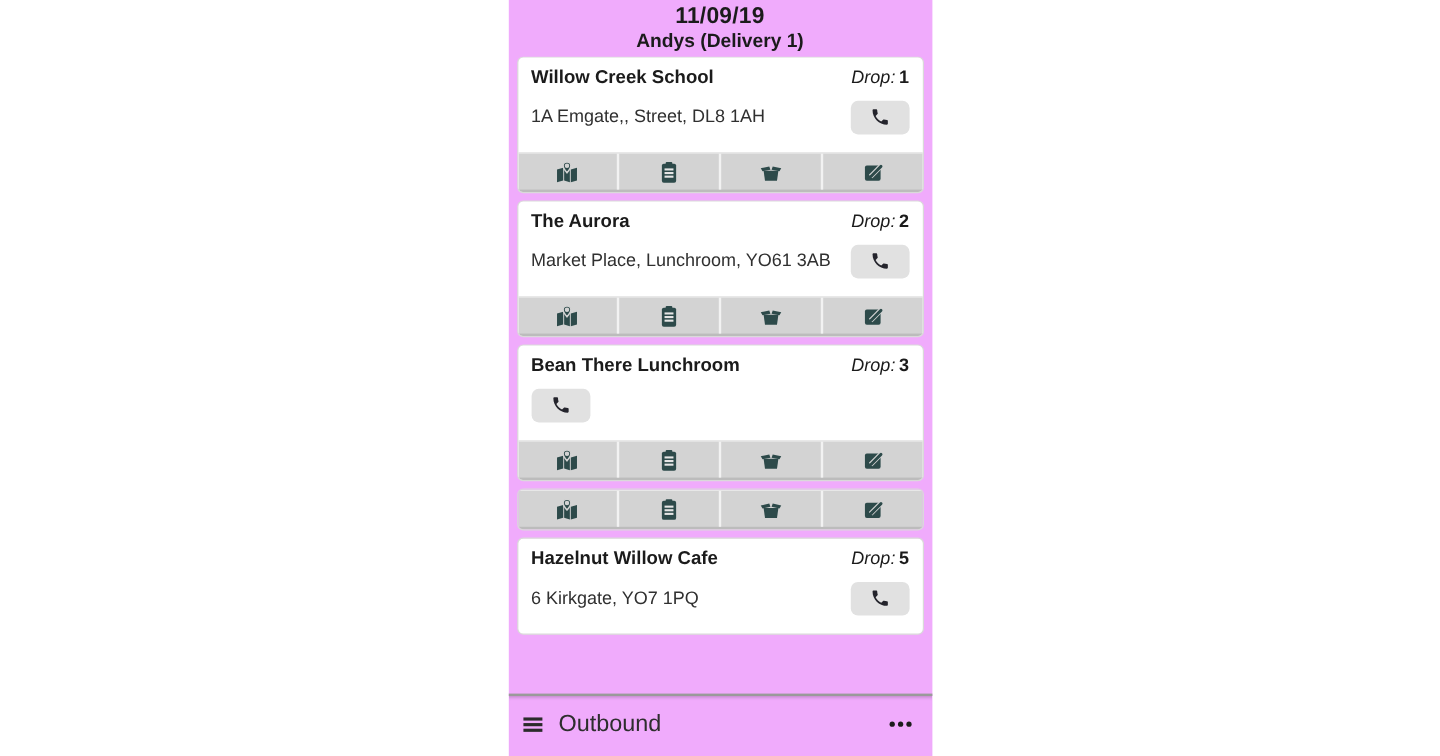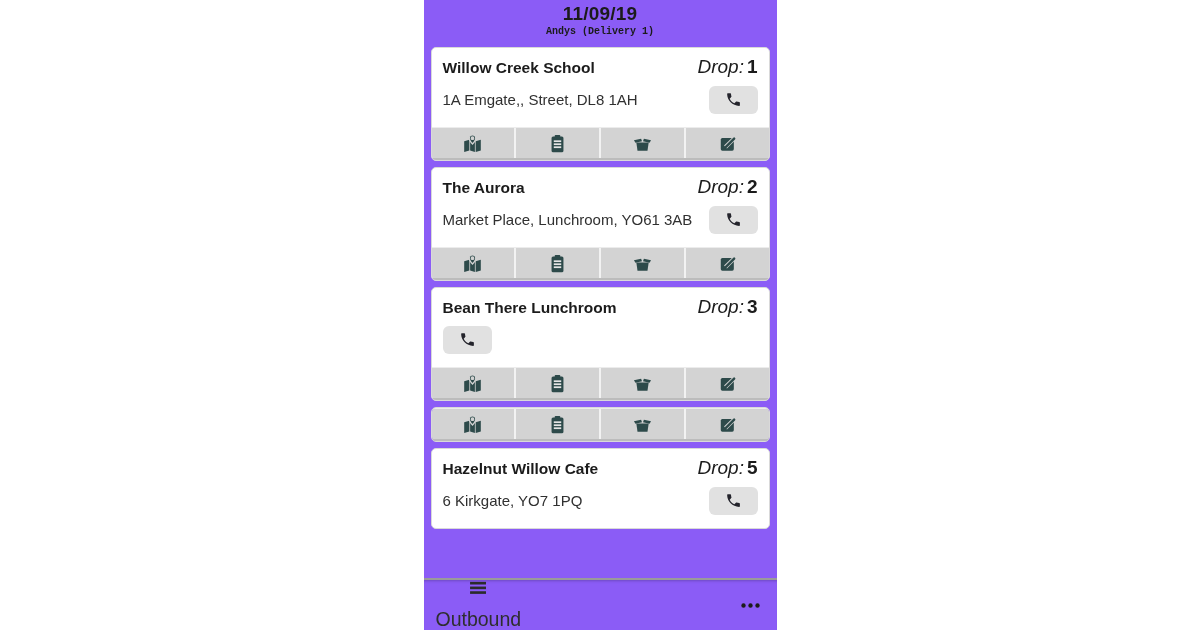--- a/index.html
+++ b/index.html
@@ -12,35 +12,35 @@
     --ink:#1b1b1b;
     --footer-ink:#2e2e2e;
   }
   *{box-sizing:border-box;margin:0;padding:0;}
   html,body{background:#fff;}
   body{
     width:1200px;height:630px;overflow:hidden;
     font-family:"Liberation Sans","DejaVu Sans",sans-serif;
     color:var(--ink);
   }
-  .app{width:353px;height:630px;margin:0 auto;display:flex;flex-direction:column;background:#8b5cf6;}
+  .app{width:353px;height:630px;margin:0 auto;display:flex;flex-direction:column;background:#f0abfc;}
   
   .hdr{height:47px;text-align:center;padding-top:3px;flex:0 0 auto;}
   .hdr-date{font-size:19px;font-weight:700;letter-spacing:.2px;}
-  .hdr-sub{font-size:10px;font-weight:700;margin-top:1px;font-family:Liberation Mono, monospace;}
+  .hdr-sub{font-size:16px;font-weight:700;margin-top:1px;}
   
   .list{height:531px;overflow:hidden;flex:0 0 auto;}
   .card{
     width:339px;margin:0 auto 6px;border:1px solid var(--card-border);
     border-radius:5px;overflow:hidden;background:#fff;
   }
   .card-body{height:79px;padding:8px 11px 6px;display:flex;flex-direction:column;}
   .row1{display:flex;justify-content:space-between;align-items:baseline;}
   .stop-name{font-size:15.5px;font-weight:700;}
-  .drop{font-size:19px;white-space:nowrap;}
+  .drop{font-size:15px;white-space:nowrap;}
   .drop em{font-style:italic;font-weight:400;}
   .drop b{font-weight:700;font-style:normal;margin-left:3px;}
   .row2{flex:1;display:flex;justify-content:space-between;align-items:center;}
   .addr{font-size:15px;line-height:18px;color:#303030;flex:1;padding-right:10px;}
   .phone-btn{
     flex:0 0 auto;width:49px;height:28px;border:none;border-radius:6px;
     background:var(--btn-bg);display:flex;align-items:center;justify-content:center;cursor:pointer;
   }
   .phone-btn svg{width:17px;height:17px;fill:#24242c;}
   
@@ -55,21 +55,21 @@
   }
   .strip .cell:last-child{border-right:none;}
   .strip svg{width:21px;height:19px;fill:var(--icon-teal);}
   
   .footer{
     flex:1;border-top:2px solid #9a9a9a;
     box-shadow:inset 0 3px 3px -2px rgba(0,0,0,.22);
     display:flex;align-items:center;justify-content:space-between;
     padding:0 16px 4px 12px;
   }
-  .menu-btn{display:flex;align-items:center;gap:13px;background:none;border:none;cursor:pointer;color:var(--footer-ink);flex-direction:column;}
+  .menu-btn{display:flex;align-items:center;gap:13px;background:none;border:none;cursor:pointer;color:var(--footer-ink);}
   .menu-btn svg{width:17px;height:15px;fill:#2b2b2b;}
   .menu-label{font-size:19.5px;color:var(--footer-ink);}
   .more-btn{background:none;border:none;cursor:pointer;display:flex;align-items:center;}
   .more-btn svg{width:21px;height:7px;fill:#1c1c1c;}
 </style>
 </head>
 <body>
 
 <div class="app">
 

